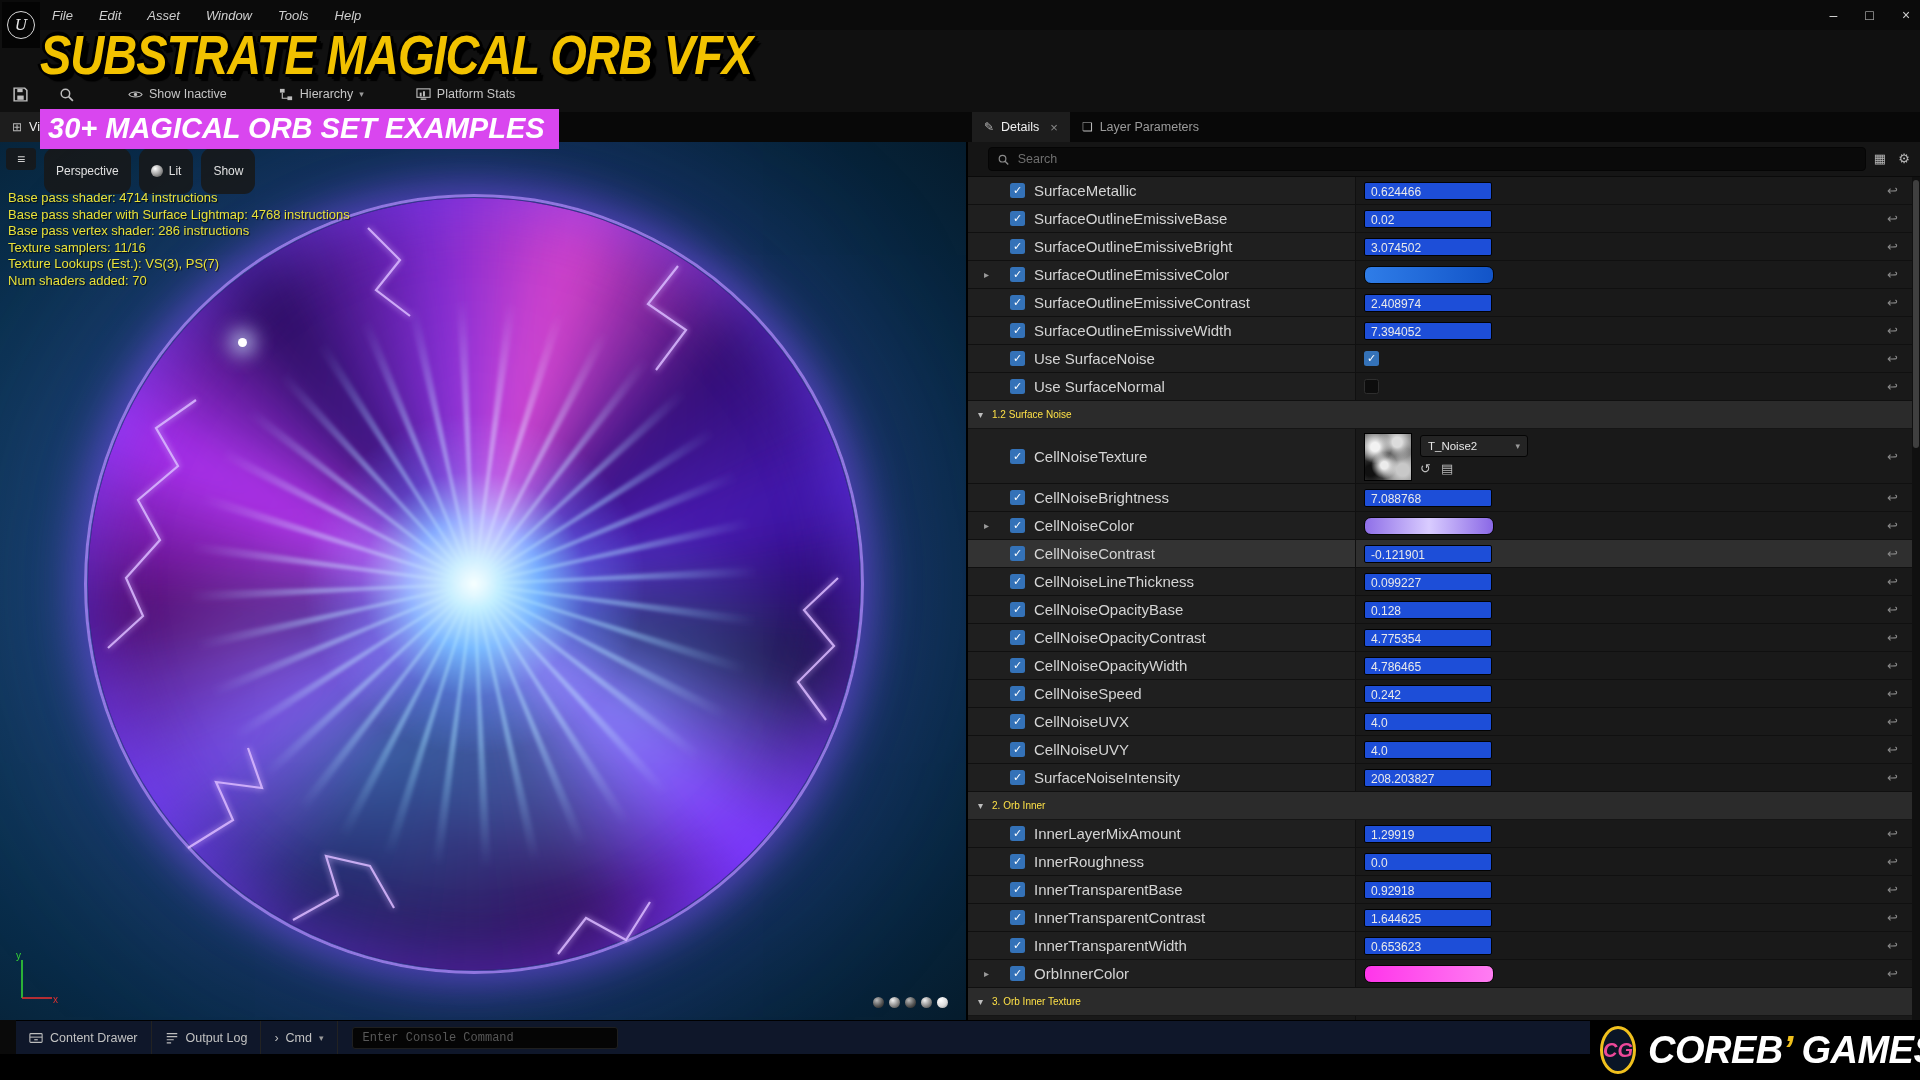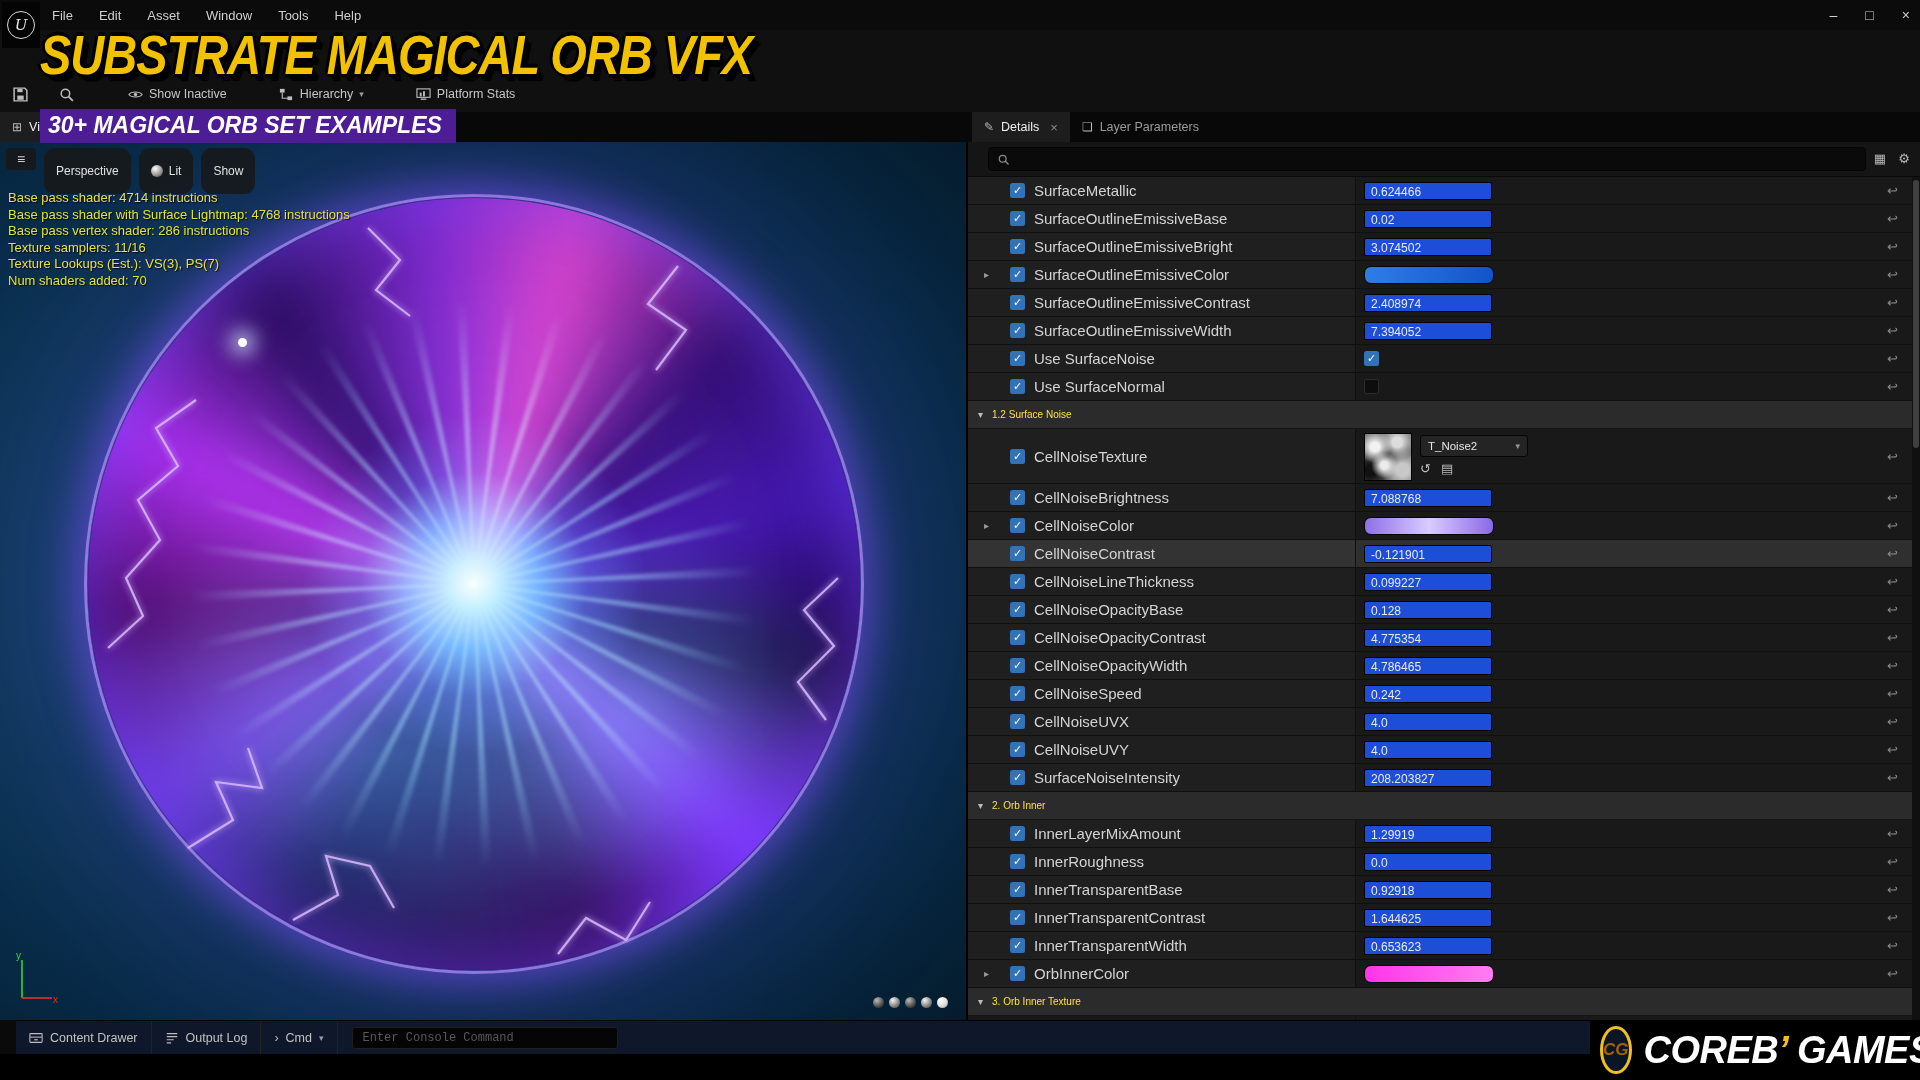--- a/index.html
+++ b/index.html
@@ -1,20 +1,20 @@
 <!DOCTYPE html>
 <html><head>
 <meta charset="utf-8">
 <style>
   html,body{margin:0;padding:0;width:1920px;height:1080px;background:#000;overflow:hidden;
     font-family:"Liberation Sans",sans-serif;-webkit-user-select:none;user-select:none;}
   #app{position:absolute;inset:0;background:#0a0a0a;}
 
   
-  #titlebar{position:absolute;left:0;top:0;right:0;height:30px;background:#0b0b0b;display:flex;align-items:center;z-index:30;}
+  #titlebar{position:absolute;left:0;top:0;right:0;height:30px;background:#0b0b0b;display:flex;align-items:center;z-index:30;font-style:italic;}
   #ue-logo{position:absolute;left:2px;top:2px;width:38px;height:46px;background:#040404;z-index:40;display:flex;align-items:center;justify-content:center;}
   #ue-logo .circ{width:26px;height:26px;border:1.6px solid #d8d8d8;border-radius:50%;display:flex;align-items:center;justify-content:center;
     color:#e8e8e8;font-family:"DejaVu Serif",serif;font-size:15px;font-style:italic;}
   #menubar{margin-left:52px;display:flex;gap:26px;font-size:13px;color:#cfcfcf;}
   .menu-item{cursor:default;}
   #winbtns{position:absolute;right:10px;top:0;height:30px;display:flex;gap:28px;align-items:center;color:#cfcfcf;font-size:14px;}
   #winbtns span{cursor:default;}
 
   
   #toolbarstrip{position:absolute;left:0;top:30px;right:0;height:82px;background:#101010;border-bottom:1px solid #000;}
@@ -22,22 +22,22 @@
   .tb-icon{width:20px;height:20px;display:flex;align-items:center;justify-content:center;}
   .tb-item{display:flex;align-items:center;gap:6px;margin-left:26px;}
   .tb-item:first-of-type{margin-left:60px;}
   .chev{font-size:9px;color:#9a9a9a;}
 
   
   #overlay-title{position:absolute;left:40px;top:22px;z-index:50;pointer-events:none;}
   #overlay-title .big{font-size:47px;font-weight:900;font-style:italic;letter-spacing:-1px;color:#f2c200;
     transform:scaleY(1.18);transform-origin:left top;white-space:nowrap;
     text-shadow:3px 0 0 #000,-3px 0 0 #000,0 3px 0 #000,0 -3px 0 #000,2px 2px 0 #000,4px 4px 0 #000,6px 6px 1px #000;}
-  #overlay-title .sub{display:inline-block;margin-top:14px;background:#4c1d95;color:#fff;font-weight:900;font-style:italic;
-    font-size:23px;letter-spacing:0;padding:3px 14px 4px 8px;white-space:nowrap;}
+  #overlay-title .sub{display:inline-block;margin-top:14px;background:#d946ef;color:#fff;font-weight:900;font-style:italic;
+    font-size:29px;letter-spacing:0;padding:3px 14px 4px 8px;white-space:nowrap;}
 
   
   #tabsrow{position:absolute;left:0;top:112px;right:0;height:30px;background:#080808;display:flex;}
   .tab{height:30px;display:flex;align-items:center;gap:7px;padding:0 12px;font-size:12.5px;color:#9b9b9b;background:transparent;}
   .tab.active{background:#1d1d1d;color:#f0f0f0;}
   .tab .x{color:#8a8a8a;font-size:13px;margin-left:4px;}
   .tab .ticn{font-size:12px;color:#b9b9b9;}
   #dtabs{position:absolute;left:972px;top:0;height:30px;display:flex;}
 
   
@@ -138,21 +138,21 @@
     display:flex;align-items:center;color:#c2c2c2;font-size:12.5px;}
   .sb-item{display:flex;align-items:center;gap:7px;padding:0 13px;height:100%;border-right:1px solid #222;}
   #console{margin-left:14px;width:266px;height:22px;background:#050505;border:1px solid #1f1f1f;border-radius:3px;
     display:flex;align-items:center;padding:0 8px;box-sizing:border-box;}
   #console input{background:transparent;border:0;outline:0;width:100%;color:#9a9a9a;
     font-family:"Liberation Mono",monospace;font-size:12px;}
   #console input::placeholder{color:#585858;}
   #bottomstrip{position:absolute;left:0;top:1054px;right:0;height:26px;background:#000;}
   #branding{position:absolute;right:0;bottom:0;width:330px;height:60px;background:#000;display:flex;align-items:center;gap:12px;z-index:20;}
   #cg-circle{width:42px;height:42px;border-radius:50%;border:3px solid #f0c01d;background:#0a1526;margin-left:10px;
-    display:flex;align-items:center;justify-content:center;color:#a16207;font-weight:900;font-style:italic;font-size:17px;}
+    display:flex;align-items:center;justify-content:center;color:#ec4899;font-weight:900;font-style:italic;font-size:20px;}
   #brandname{font-size:38px;font-weight:900;font-style:italic;color:#fff;letter-spacing:-.5px;white-space:nowrap;}
   #brandname .apos{color:#f0c01d;}
 </style>
 </head>
 <body>
 
 <div id="app">
 
   <div id="titlebar">
     <nav id="menubar">
@@ -308,20 +308,21 @@
     </div>
   </div>
 
   <div id="details">
     <div id="searchrow">
       <div id="searchbox">
         <svg width="13" height="13" viewBox="0 0 16 16">
             <circle cx="7" cy="7" r="4.2" fill="none" stroke="#8a8a8a" stroke-width="1.5"></circle>
             <path d="M10.2 10.2l4 4" stroke="#8a8a8a" stroke-width="1.7"></path>
           </svg>
+        <input placeholder="Search" style="">
       </div>
       <span class="sr-icon" style="right:36px;">▦</span>
       <span class="sr-icon" style="right:12px;">⚙</span>
     </div>
     <div id="rows">
         <div class="prow">
           <div class="pleft">
             <span class="cb on">✓</span>
             <span class="pname">SurfaceMetallic</span>
           </div>

